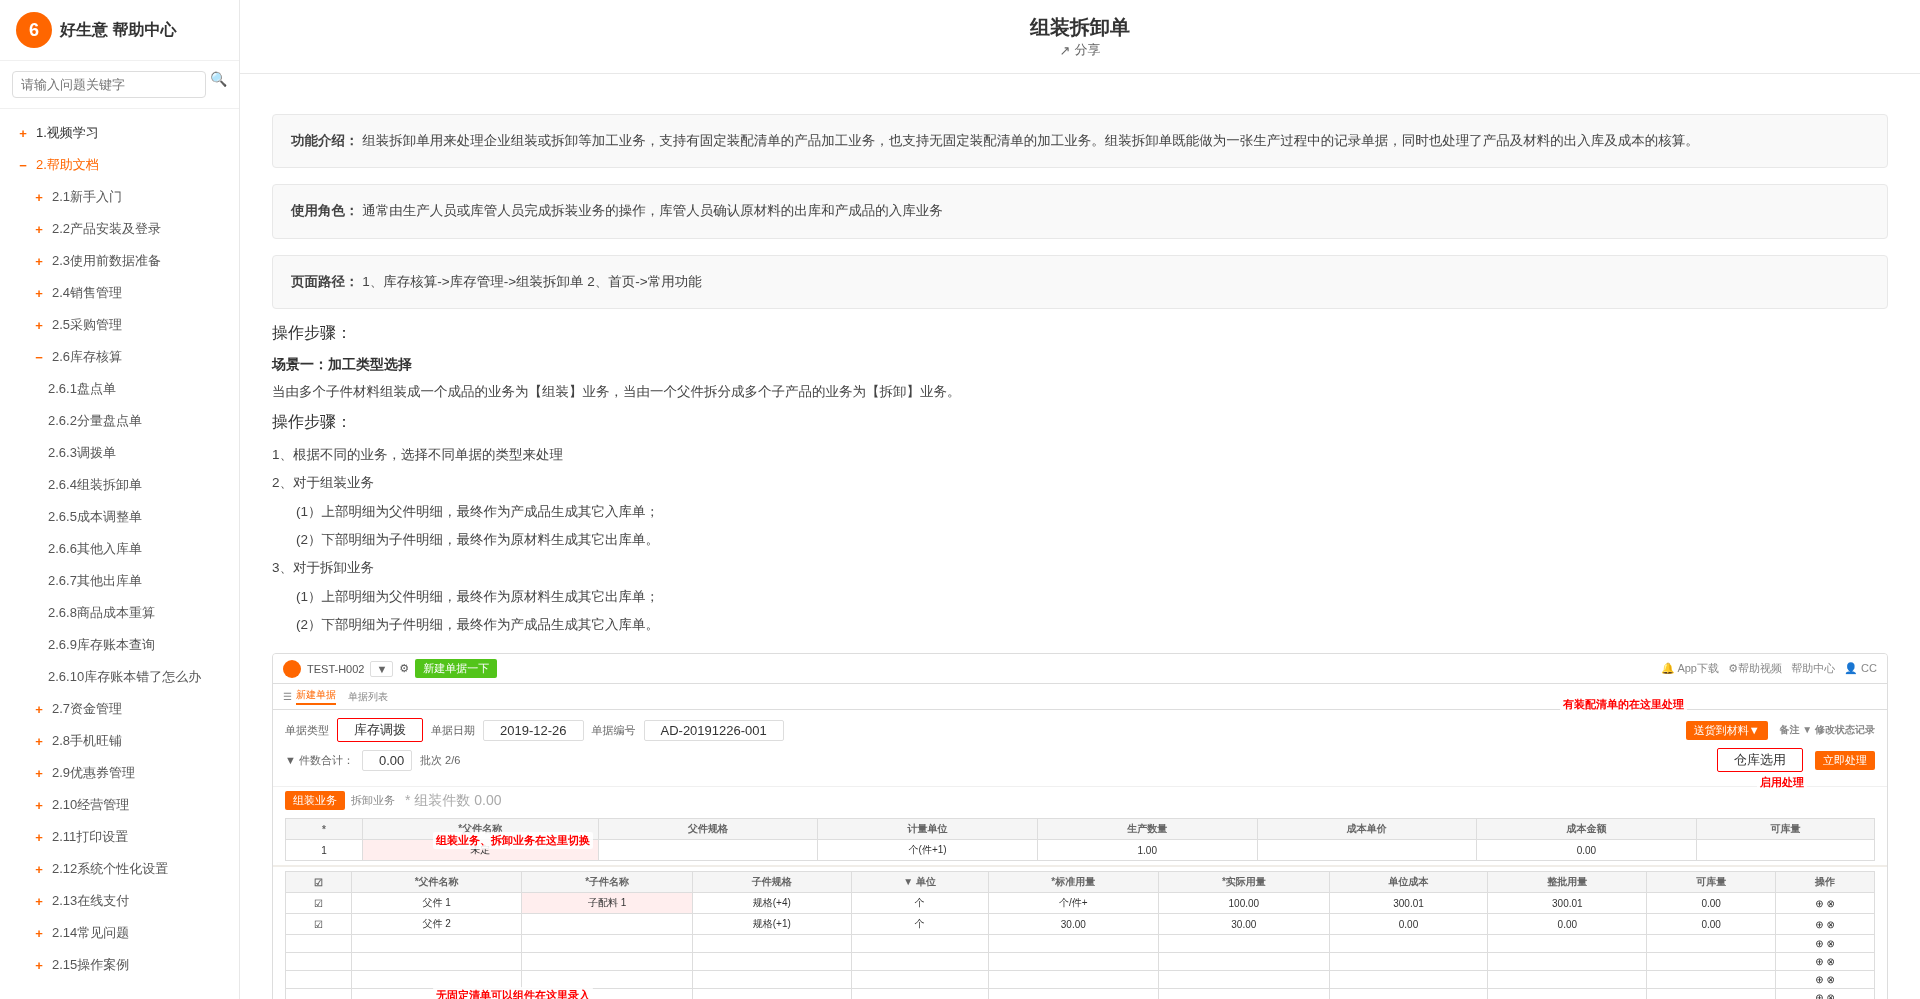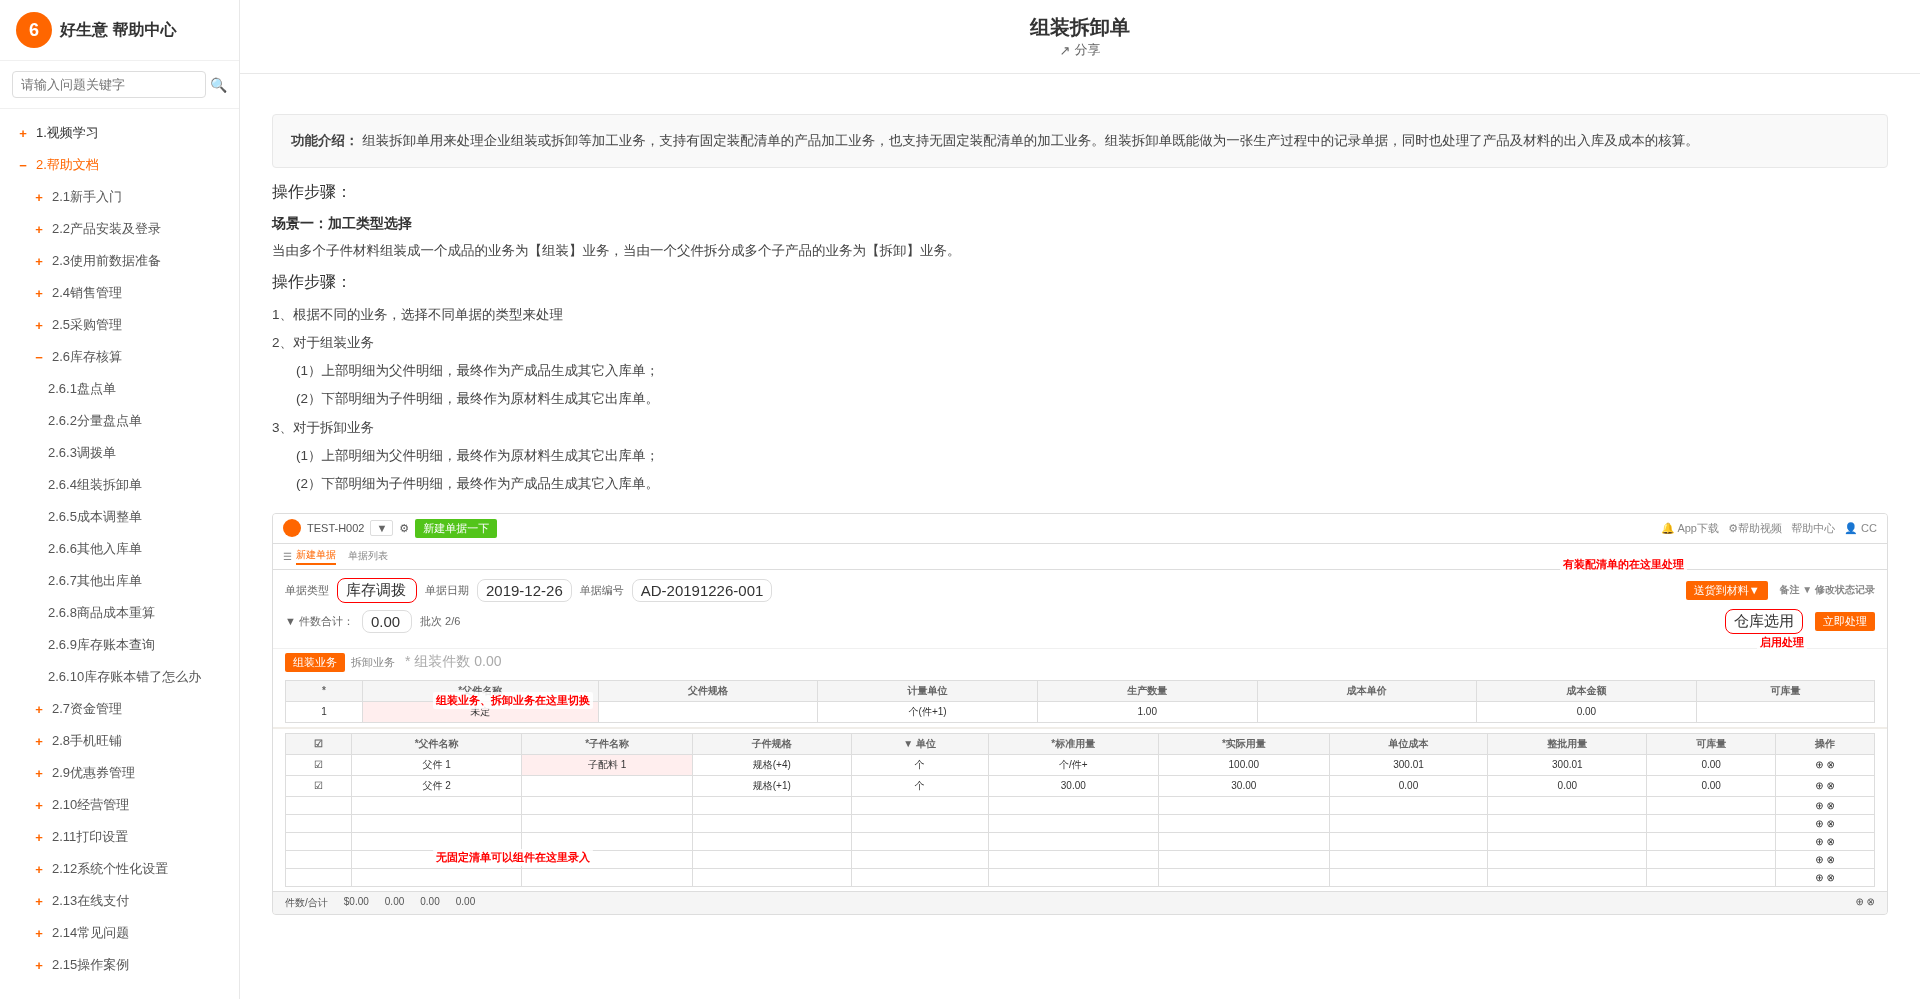--- a/index.html
+++ b/index.html
@@ -39,21 +39,21 @@
     }
     .logo-text {
       font-size: 16px;
       font-weight: bold;
       color: #333;
     }
     .search-bar {
       padding: 10px 12px;
       border-bottom: 1px solid #f0f0f0;
       display: flex;
-      align-items: center;
+      align-items: flex-start;
     }
     .search-bar input {
       flex: 1;
       border: 1px solid #ddd;
       border-radius: 4px;
       padding: 5px 8px;
       font-size: 13px;
       outline: none;
       color: #999;
     }
@@ -177,21 +177,21 @@
     }
     .mock-topbar-left {
       display: flex; align-items: center; gap: 6px;
     }
     .mock-orange-circle { width: 18px; height: 18px; background: #f60; border-radius: 50%; display: inline-block; }
     .mock-dropdown { display: flex; align-items: center; gap: 2px; font-size: 11px; color: #666; border: 1px solid #ddd; padding: 1px 5px; border-radius: 2px; }
     .mock-btn-green { background: #52c41a; color: #fff; font-size: 11px; padding: 2px 8px; border-radius: 2px; }
     .mock-btn-orange { background: #f60; color: #fff; font-size: 11px; padding: 2px 8px; border-radius: 2px; border: none; cursor: pointer; }
     .mock-form-row { display: flex; align-items: center; gap: 8px; margin-bottom: 6px; flex-wrap: wrap; }
     .mock-label { font-size: 11px; color: #666; }
-    .mock-input { border: 1px solid #ddd; background: #fff; padding: 2px 8px; font-size: 15px; border-radius: 8px; color: #333; }
+    .mock-input { border: 1px solid #ddd; background: #fff; padding: 2px 16px; font-size: 13px; border-radius: 2px; color: #333; }
     .mock-input.red-border { border-color: red; }
     .mock-table { width: 100%; border-collapse: collapse; font-size: 10px; }
     .mock-table th { background: #f5f5f5; color: #666; padding: 3px 6px; border: 1px solid #ddd; text-align: center; }
     .mock-table td { padding: 3px 6px; border: 1px solid #ddd; text-align: center; color: #333; }
     .mock-table td.red-bg { background: #ffeeee; }
     .mock-annotation {
       position: absolute;
       color: red;
       font-size: 11px;
       font-weight: bold;
@@ -354,21 +354,29 @@
       <span>分享</span>
     </button>
   </div>
   <div class="main-body">
 
     <div class="section-box">
       <span class="bold">功能介绍：</span>
       <span>组装拆卸单用来处理企业组装或拆卸等加工业务，支持有固定装配清单的产品加工业务，也支持无固定装配清单的加工业务。组装拆卸单既能做为一张生产过程中的记录单据，同时也处理了产品及材料的出入库及成本的核算。</span>
     </div>
 
-
+    <div class="section-box">
+      <span class="bold">使用角色：</span>
+      <span>通常由生产人员或库管人员完成拆装业务的操作，库管人员确认原材料的出库和产成品的入库业务</span>
+    </div>
+
+    <div class="section-box">
+      <span class="bold">页面路径：</span>
+      <span>1、库存核算-&gt;库存管理-&gt;组装拆卸单  2、首页-&gt;常用功能</span>
+    </div>
 
     <div class="steps-section">
       <div class="steps-title">操作步骤：</div>
       <div class="scene-title">场景一：加工类型选择</div>
       <div class="steps-desc">当由多个子件材料组装成一个成品的业务为【组装】业务，当由一个父件拆分成多个子产品的业务为【拆卸】业务。</div>
       <div class="steps-title">操作步骤：</div>
       <div class="steps-list" id="steps-list">
           <div class="step-item">1、根据不同的业务，选择不同单据的类型来处理</div>
           <div class="step-item">2、对于组装业务</div>
           <div class="step-item sub-step">(1）上部明细为父件明细，最终作为产成品生成其它入库单；</div>

